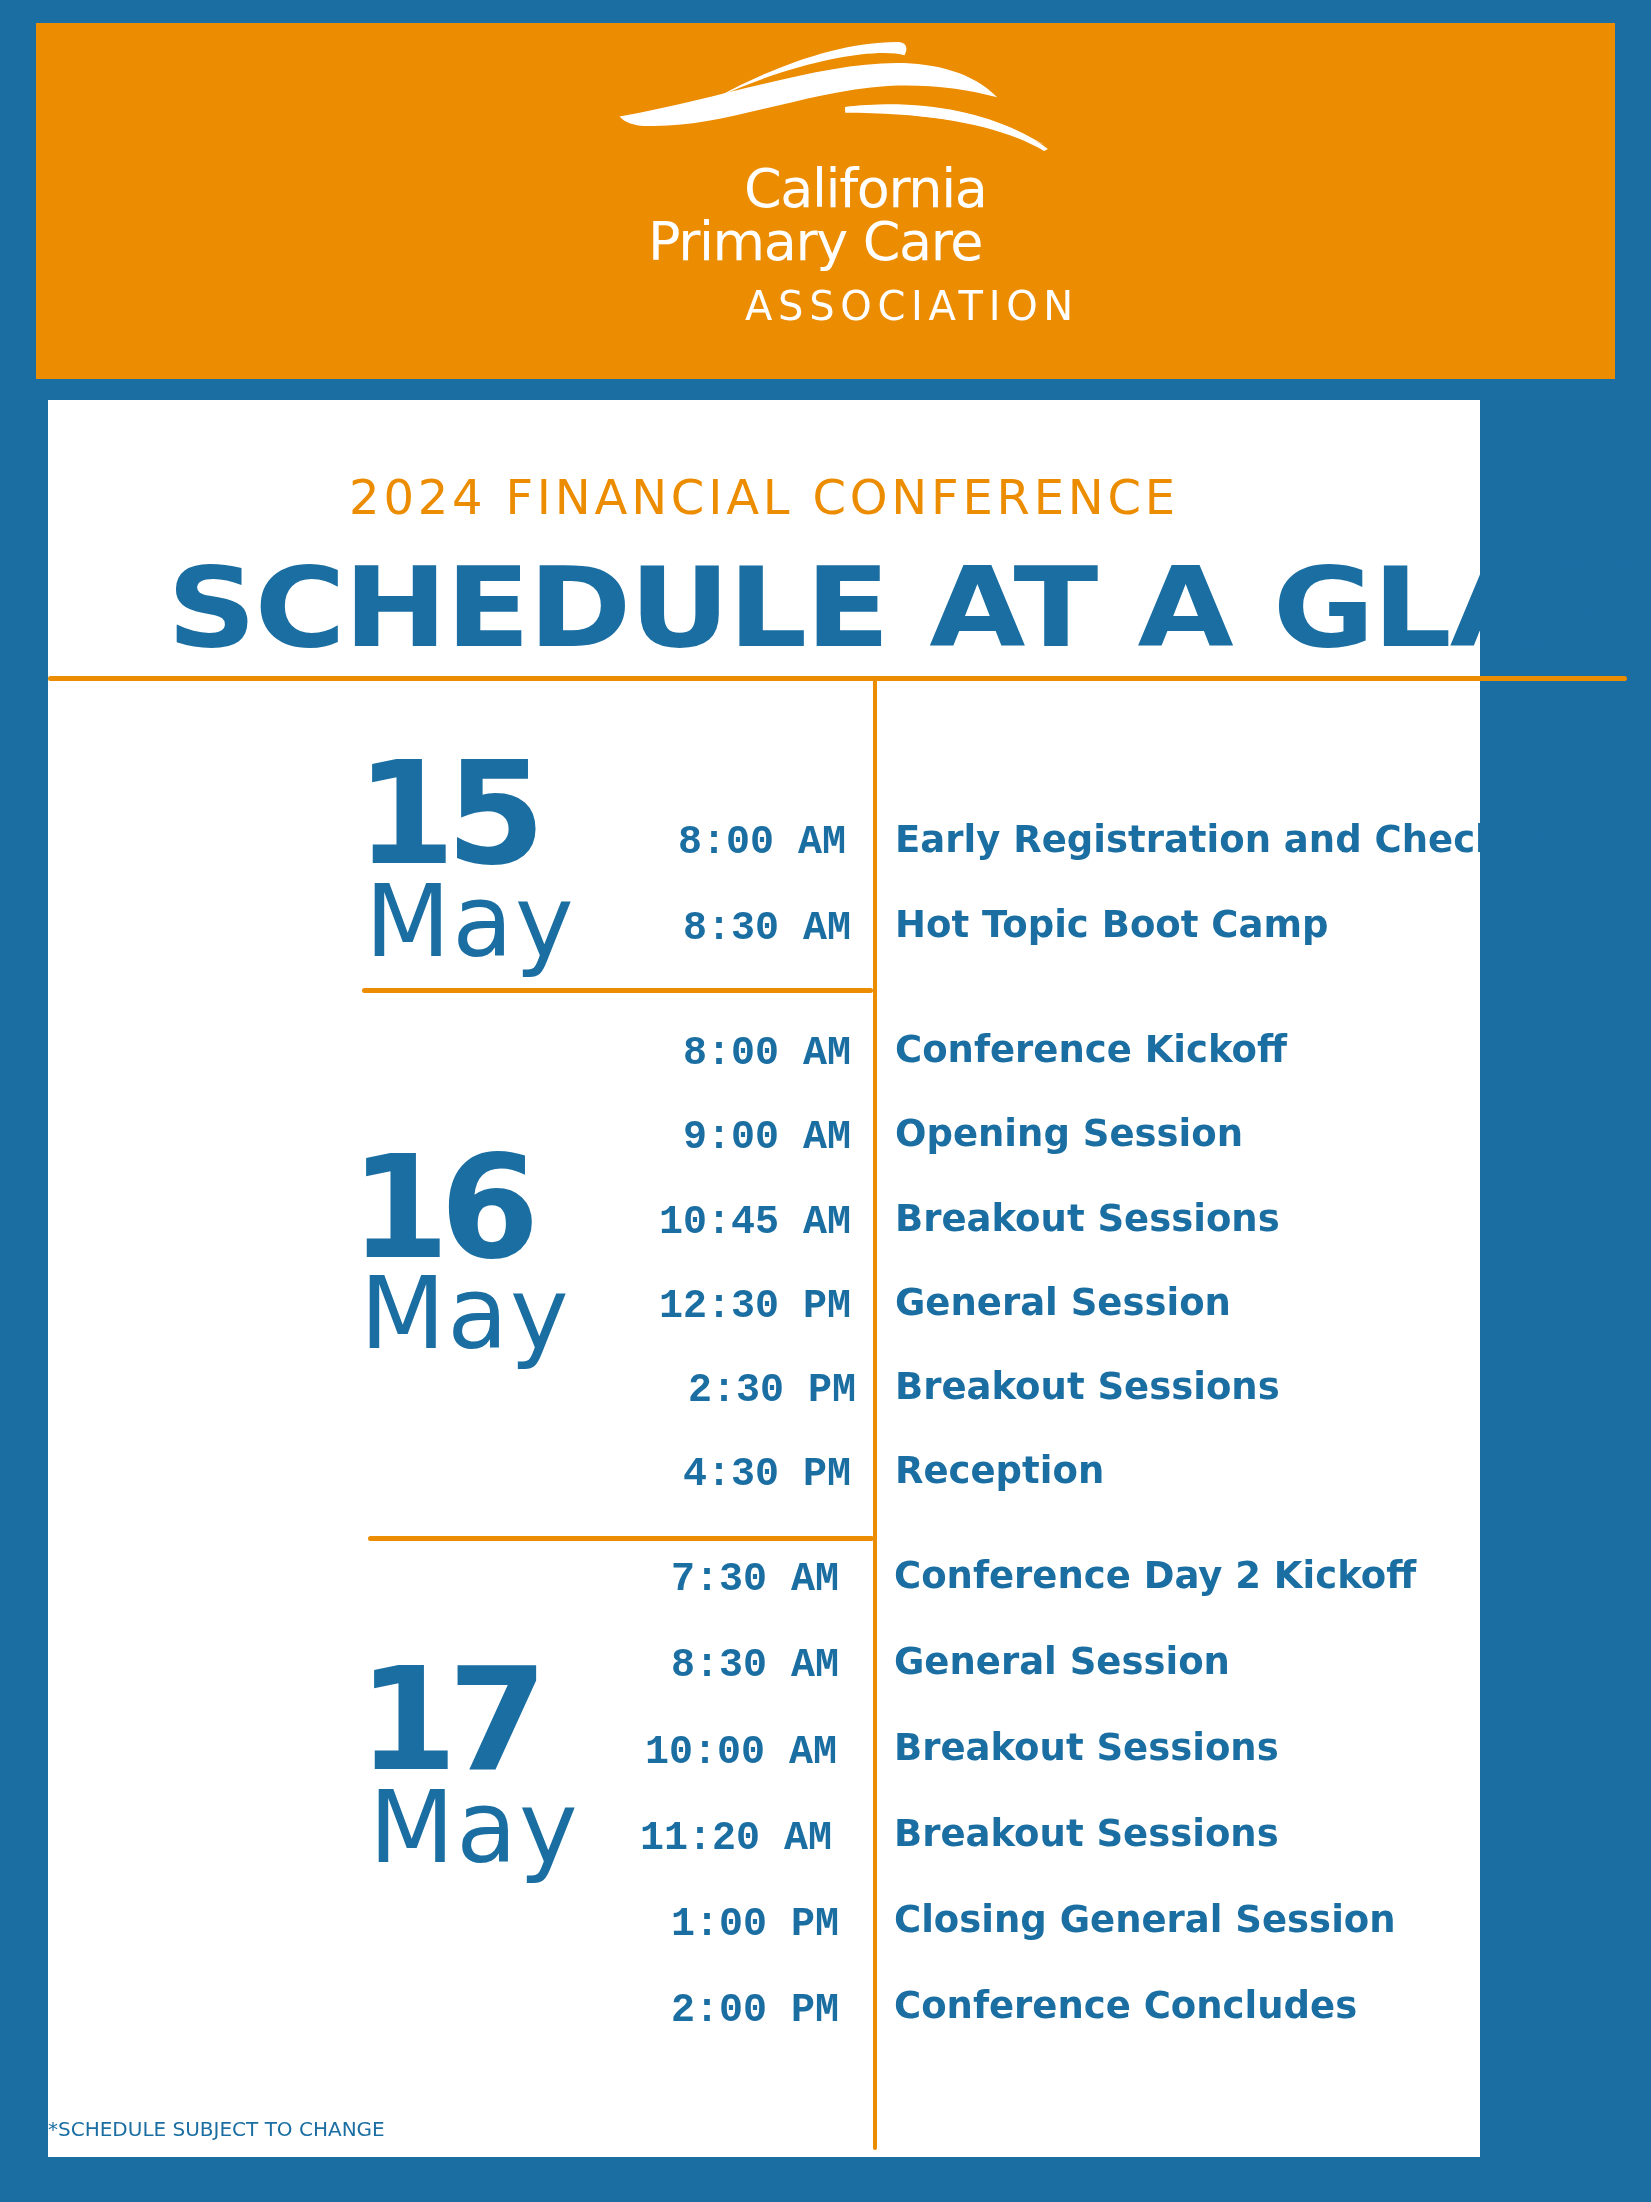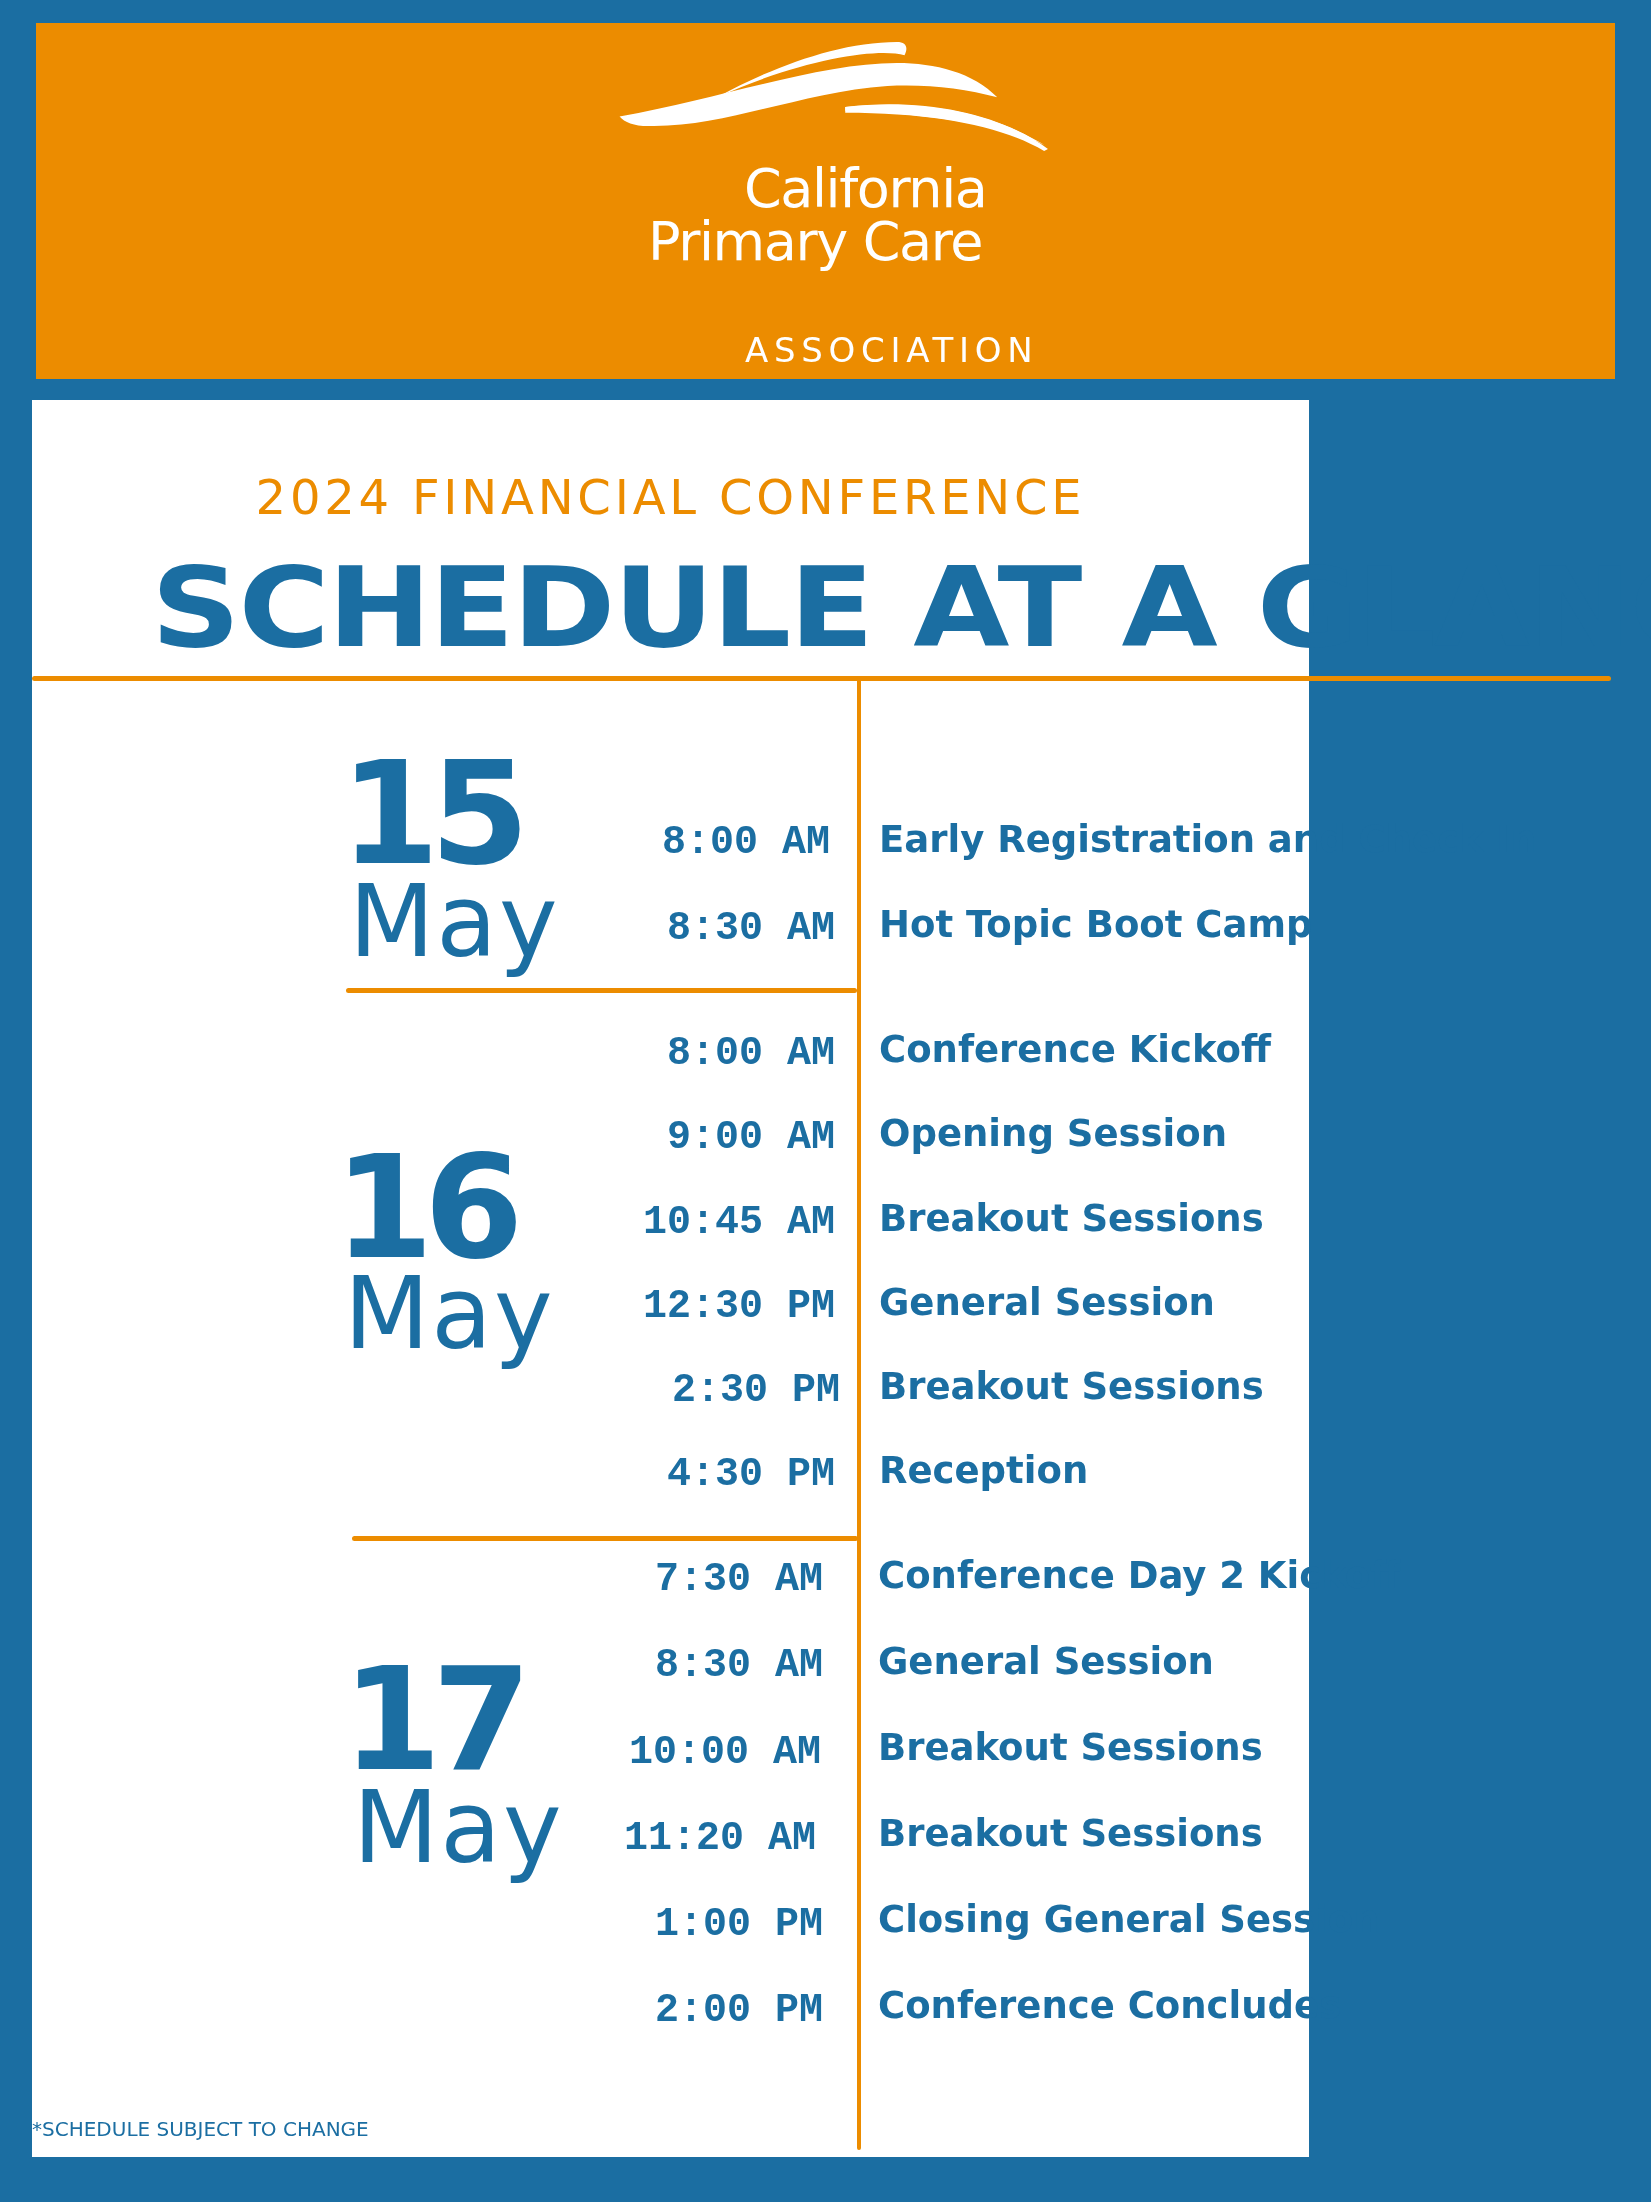--- a/index.html
+++ b/index.html
@@ -10,24 +10,24 @@
   }
   .header {
     position: absolute; left: 36px; top: 23px; width: 1579px; height: 356px;
     background: #ec8c00;
   }
   .logo { position: absolute; left: 574px; top: 0; width: 459px; height: 356px; }
   .logo svg { position: absolute; left: 0; top: 15.3px; }
   .logo-text { position: absolute; color: #fff; font-family: "DejaVu Sans", sans-serif; white-space: nowrap; }
   .logo-l1 { left: 134px; top: 134px; font-size: 54px; letter-spacing: -1.4px; }
   .logo-l2 { left: 38px; top: 187px; font-size: 54px; letter-spacing: -1.4px; }
-  .logo-l3 { left: 135px; top: 260px; font-size: 34px; letter-spacing: 5.7px; font-weight: normal; margin-top: 47px; }
+  .logo-l3 { left: 135px; top: 260px; font-size: 40px; letter-spacing: 5.7px; font-weight: normal; }
 
   .panel {
-    position: absolute; left: 32px; top: 400px; width: 1277px; height: 1757px;
+    position: absolute; left: 48px; top: 400px; width: 1432px; height: 1757px;
     background: #fff;
   }
   .subtitle {
     position: absolute; left: 0; width: 100%; top: 69px; text-align: center;
     color: #ec8c00; font-size: 48px; letter-spacing: 3.8px; font-family: "DejaVu Sans", sans-serif;
     font-weight: normal;
   }
   .title {
     position: absolute; left: 119px; top: 143px; white-space: nowrap;
     color: #1b6ea2; font-size: 111px; font-weight: bold; letter-spacing: -1.9px;

